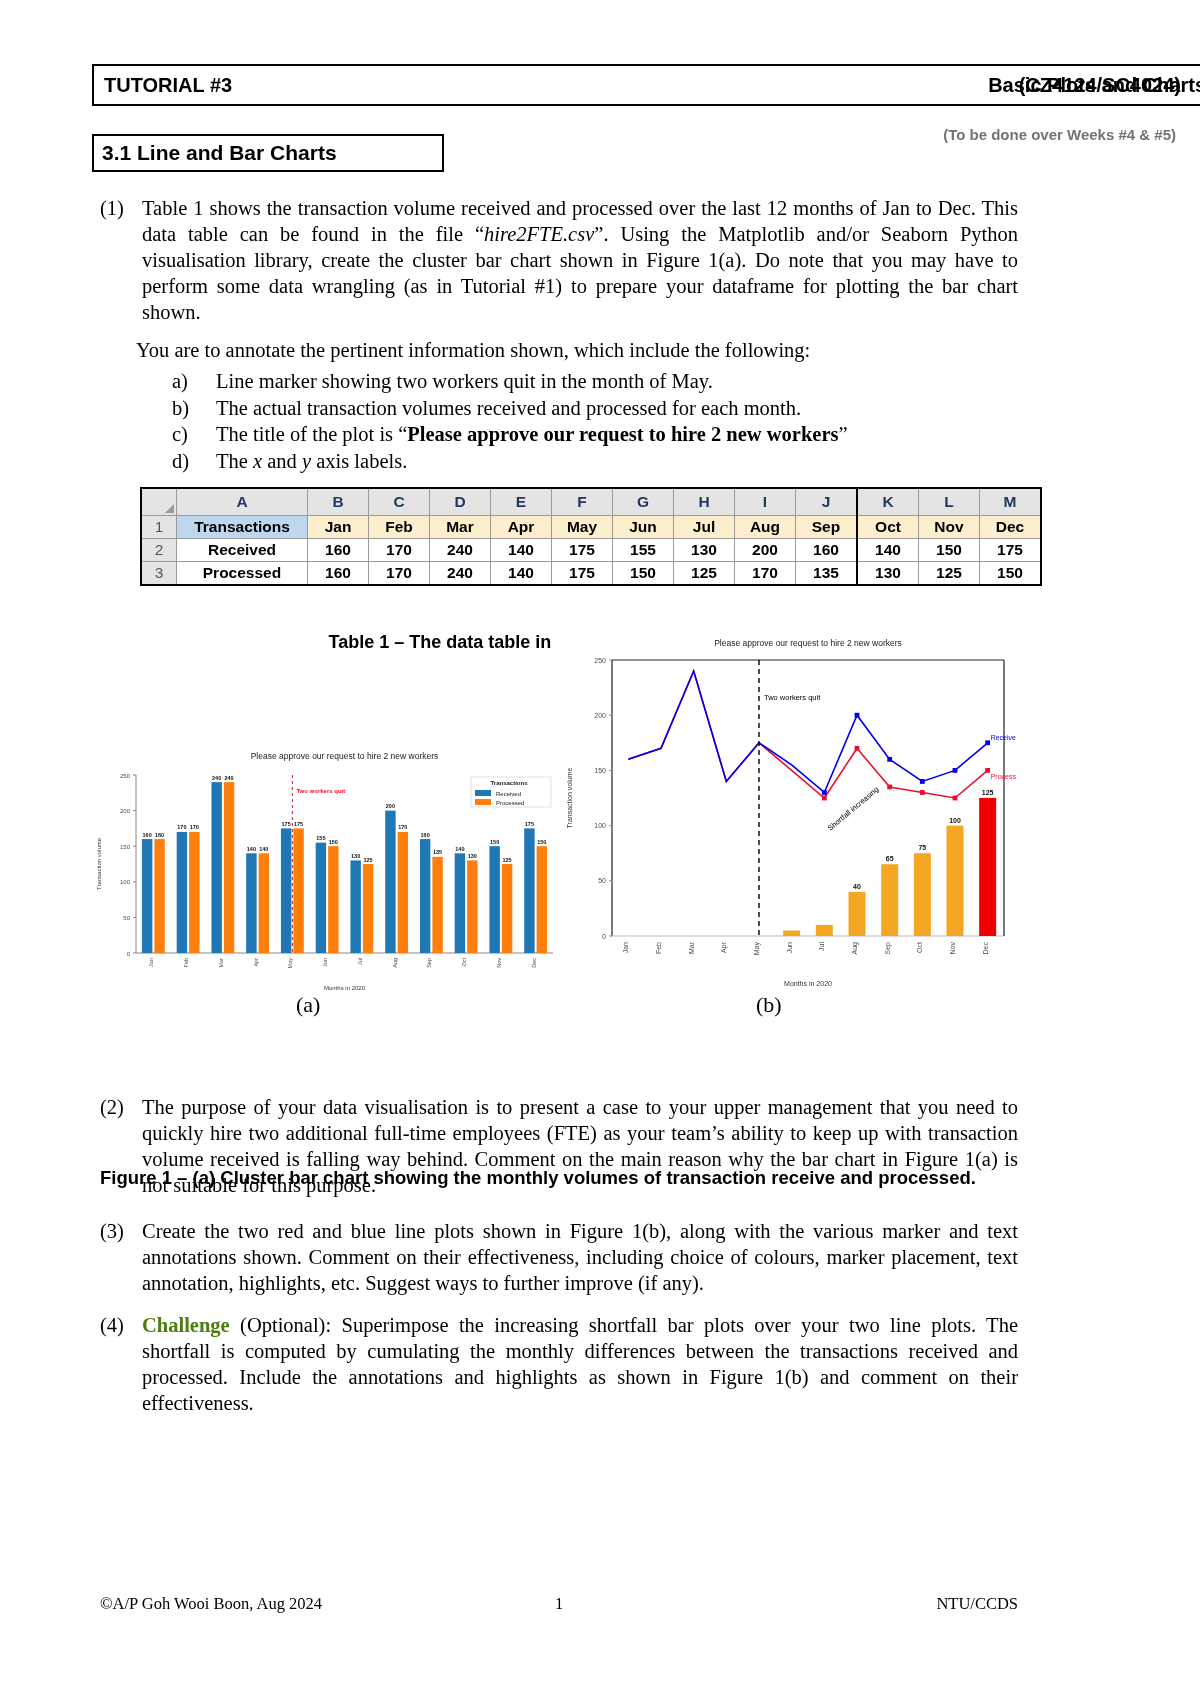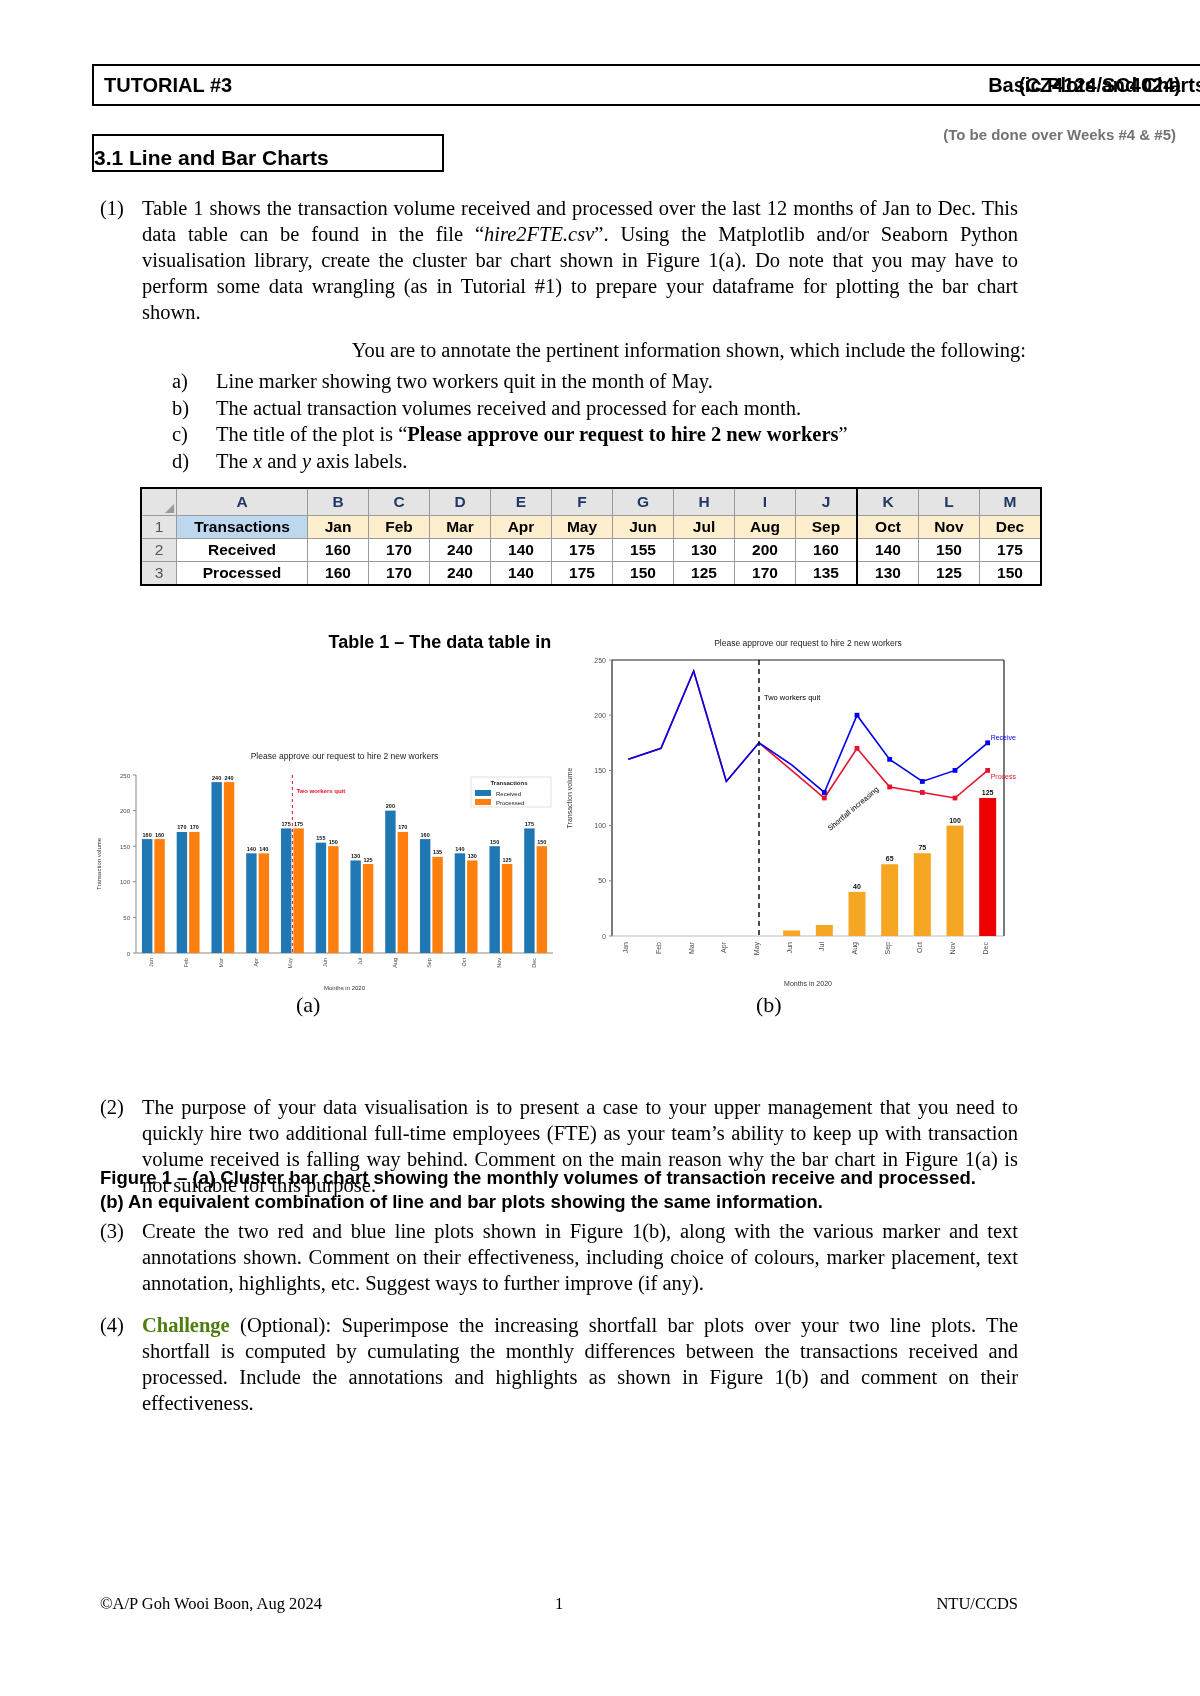--- a/index.html
+++ b/index.html
@@ -40,21 +40,22 @@
   .header-right { position: absolute; right: 25px; }
 
   
   .section-box {
     position: absolute;
     left: 92px; top: 134px;
     width: 352px; height: 38px;
     border: 2px solid #000;
     box-sizing: border-box;
     display: flex;
-    align-items: flex-end;
+    align-items: center;
+    padding-left: 8px;
     font-family: "Liberation Sans", sans-serif;
     font-weight: bold;
     font-size: 21px;
   }
   .weeks-note {
     position: absolute;
     right: 24px; top: 126px;
     color: #737373;
     font-family: "Liberation Sans", sans-serif;
     font-weight: bold;
@@ -211,21 +212,21 @@
   <div class="section-box">
     <span>3.1 Line and Bar Charts</span>
   </div>
   <div class="weeks-note">(To be done over Weeks #4 &amp; #5)</div>
 
   <div class="para" style="left:100px; top:195px; width:918px;">
     <span class="num">(1)</span>
     <span class="body"><span>Table 1 shows the transaction volume received and processed over the last 12 months of Jan to Dec. This data table can be found in the file “</span><i class="it">hire2FTE.csv</i><span>”. Using the Matplotlib and/or Seaborn Python visualisation library, create the cluster bar chart shown in Figure 1(a). Do note that you may have to perform some data wrangling (as in Tutorial #1) to prepare your dataframe for plotting the bar chart shown.</span></span>
   </div>
 
-  <div class="plain" style="left:136px; top:337px; width:890px;text-align:right;">You are to annotate the pertinent information shown, which include the following:</div>
+  <div class="plain" style="left:136px; top:337px; width:890px;">You are to annotate the pertinent information shown, which include the following:</div>
 
   <div class="sublist" style="left:172px; top:368px; width:860px;">
     <div class="row">
       <span class="lbl">a)</span>
       <span>Line marker showing two workers quit in the month of May.</span>
     </div>
     <div class="row">
       <span class="lbl">b)</span>
       <span>The actual transaction volumes received and processed for each month.</span>
     </div>
@@ -467,21 +468,20 @@
         <text x="398.99999999999994" y="308" text-anchor="end" font-size="7" font-family="&quot;Liberation Sans&quot;, sans-serif" fill="#4d4d4d" transform="rotate(-90,398.99999999999994,308)">Nov</text>
         <text x="431.66666666666663" y="308" text-anchor="end" font-size="7" font-family="&quot;Liberation Sans&quot;, sans-serif" fill="#4d4d4d" transform="rotate(-90,431.66666666666663,308)">Dec</text>
       </svg>
   </div>
 
   <div class="fig-letter" style="left:296px; top:992px;">(a)</div>
   <div class="fig-letter" style="left:756px; top:992px;">(b)</div>
 
   <div class="fig-caption">
     <div>Figure 1 – (a) Cluster bar chart showing the monthly volumes of transaction receive and processed.</div>
-    <div>(b) An equivalent combination of line and bar plots showing the same information.</div>
   </div>
 
   <div class="para" style="left:100px; top:1094px; width:918px;">
     <span class="num">(2)</span>
     <span class="body">The purpose of your data visualisation is to present a case to your upper management that you need to quickly hire two additional full-time employees (FTE) as your team’s ability to keep up with transaction volume received is falling way behind. Comment on the main reason why the bar chart in Figure 1(a) is not suitable for this purpose.</span>
   </div>
 
   <div class="para" style="left:100px; top:1218px; width:918px;">
     <span class="num">(3)</span>
     <span class="body">Create the two red and blue line plots shown in Figure 1(b), along with the various marker and text annotations shown. Comment on their effectiveness, including choice of colours, marker placement, text annotation, highlights, etc. Suggest ways to further improve (if any).</span>

